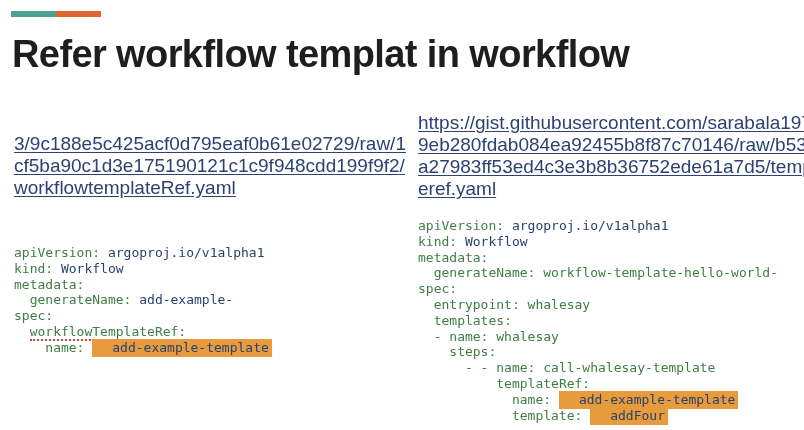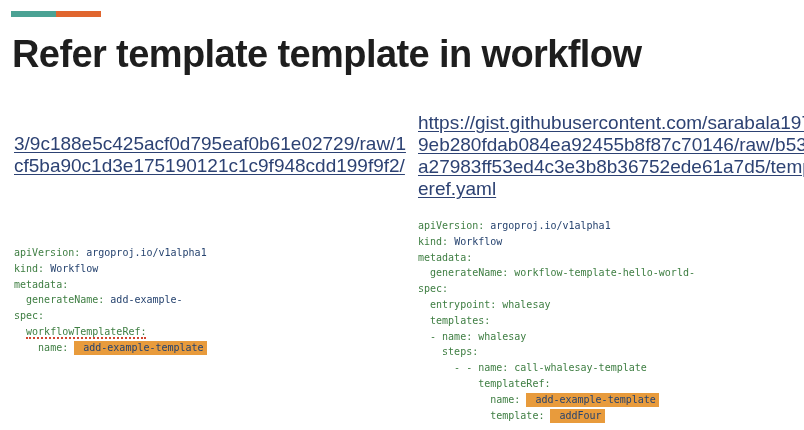--- a/index.html
+++ b/index.html
@@ -31,44 +31,45 @@
     cursor:pointer;text-decoration:none;white-space:nowrap;
   }
   .url div{text-decoration:underline;text-underline-offset:2px}
   .url-left{left:14px;top:133px}
   .url-right{left:418px;top:112px}
 
   
   .code{
     position:absolute;
     font-family:"DejaVu Sans Mono","Liberation Mono",monospace;
-    font-size:10px;line-height:15.8px;white-space:pre;
+    font-size:13px;line-height:15.8px;white-space:pre;
   }
   .code-left{left:14px;top:245px}
   .code-right{left:418px;top:218px}
   .g{color:var(--green,#3E7E42)}
   .n{color:var(--navy,#26436F)}
-  .hl{background:var(--hl,#E89B3C);padding:1px 3px 2px 9px}
+  .hl{background:var(--hl,#E89B3C);padding:1px 3px 2px 20px}
   .sq{border-bottom:2px dotted var(--sq,#D0452F)}
 </style>
 </head>
 <body>
 
 <div class="slide">
 
   <div class="accent">
     <div class="seg teal"></div>
     <div class="seg orange"></div>
   </div>
 
-  <h1 class="title">Refer template template in workflow</h1>
+  <h1 class="title">Refer workflow templat in workflow</h1>
 
   <a class="url url-left">
       <div>3/9c188e5c425acf0d795eaf0b61e02729/raw/1</div>
       <div>cf5ba90c1d3e175190121c1c9f948cdd199f9f2/</div>
+      <div>workflowtemplateRef.yaml</div>
     </a>
   <a class="url url-right">
       <div>https://gist.githubusercontent.com/sarabala1979/0</div>
       <div>9eb280fdab084ea92455b8f87c70146/raw/b538a8</div>
       <div>a27983ff53ed4c3e3b8b36752ede61a7d5/templat</div>
       <div>eref.yaml</div>
     </a>
 
   <div class="code code-left"><div><span class="g">apiVersion:</span><span class="n"> argoproj.io/v1alpha1</span></div><div><span class="g">kind:</span><span class="n"> Workflow</span></div><div><span class="g">metadata:</span></div><div><span class="n">  </span><span class="g">generateName:</span><span class="n"> add-example-</span></div><div><span class="g">spec:</span></div><div><span class="n">  </span><span class="g sq">workflowTemplateRef:</span></div><div><span class="n">    </span><span class="g">name:</span><span class="n"> </span><span class="n hl">add-example-template</span></div></div>
   <div class="code code-right"><div><span class="g">apiVersion:</span><span class="n"> argoproj.io/v1alpha1</span></div><div><span class="g">kind:</span><span class="n"> Workflow</span></div><div><span class="g">metadata:</span></div><div><span class="g">  generateName: workflow-template-hello-world-</span></div><div><span class="g">spec:</span></div><div><span class="g">  entrypoint: whalesay</span></div><div><span class="g">  templates:</span></div><div><span class="g">  - name: whalesay</span></div><div><span class="g">    steps:</span></div><div><span class="g">      - - name: call-whalesay-template</span></div><div><span class="g">          templateRef:</span></div><div><span class="g">            </span><span class="g">name:</span><span class="n"> </span><span class="n hl">add-example-template</span></div><div><span class="g">            </span><span class="g">template:</span><span class="n"> </span><span class="n hl">addFour</span></div></div>

